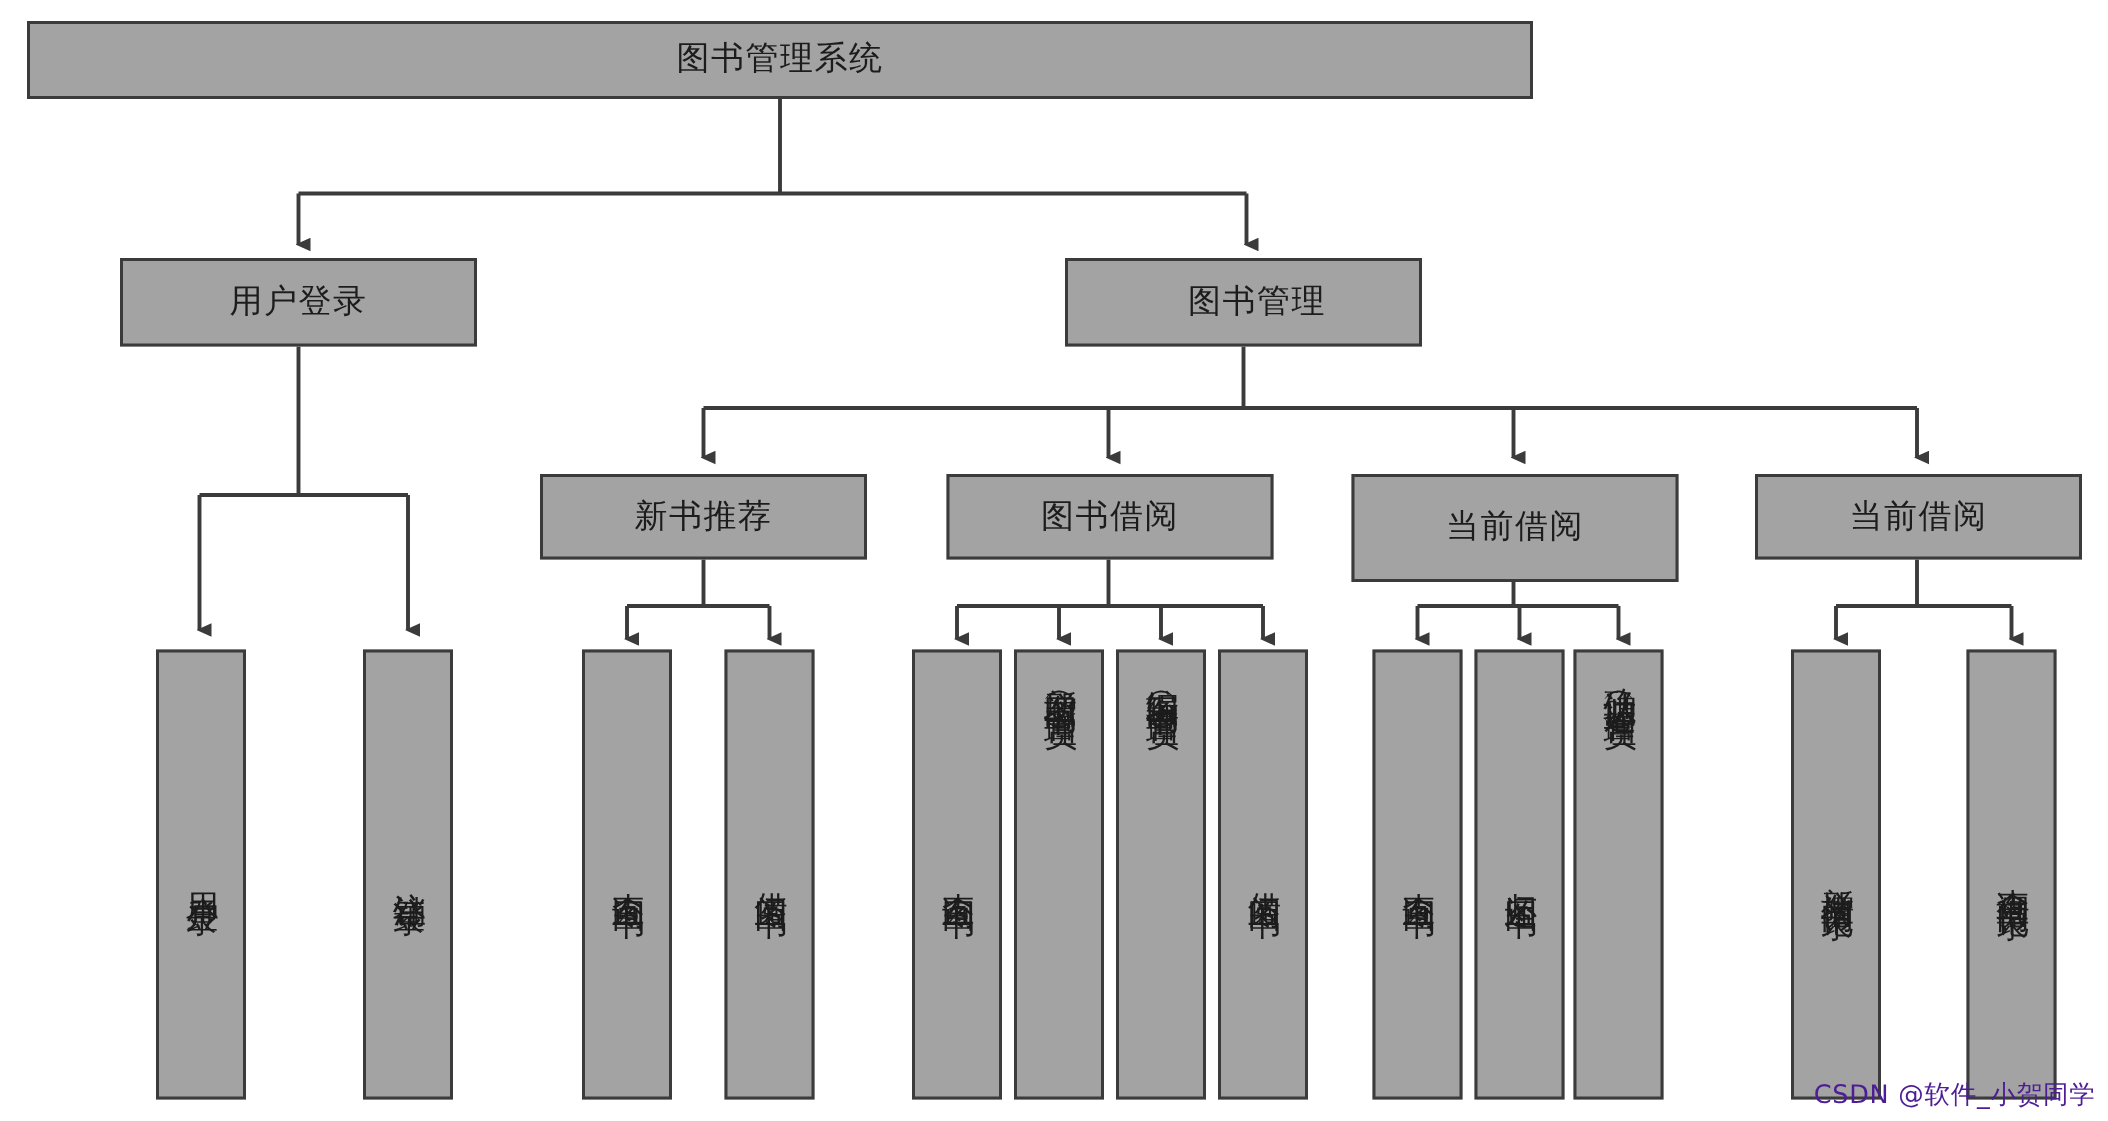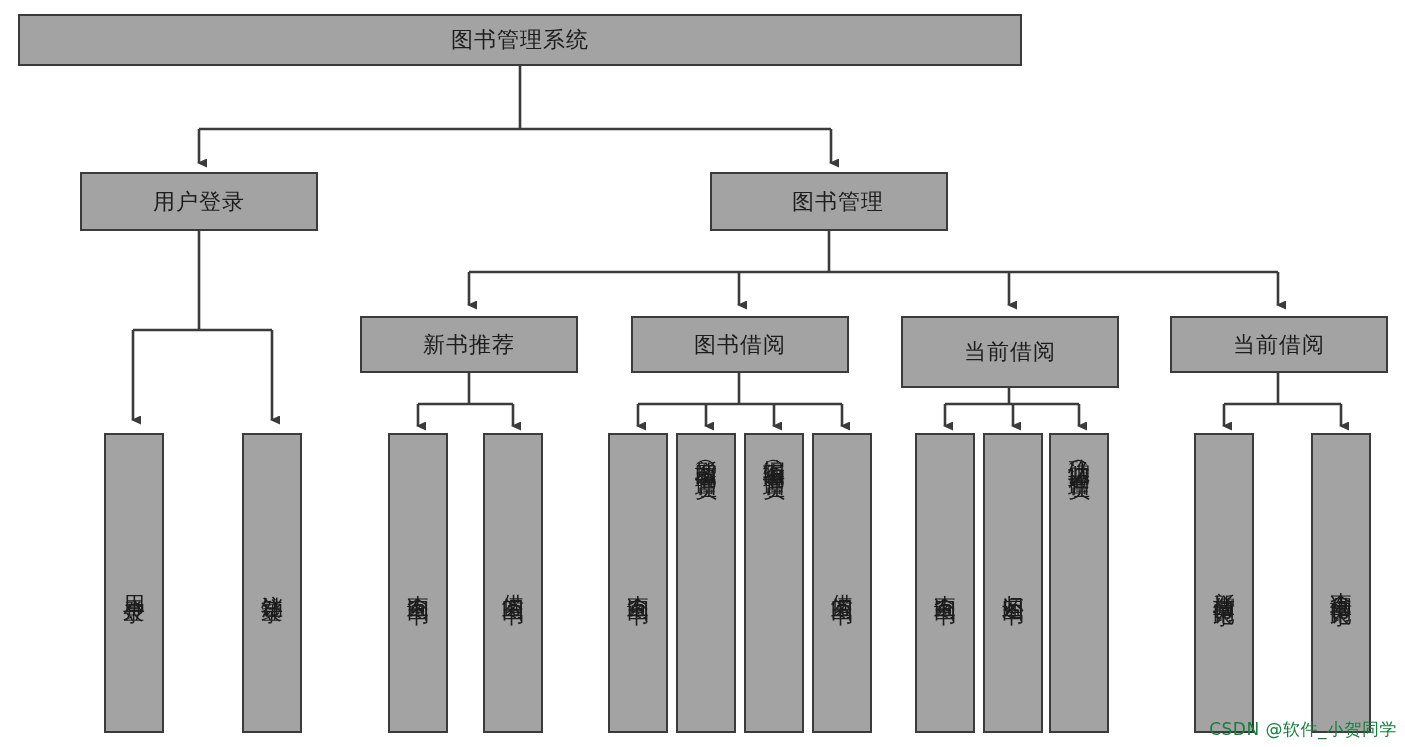--- a/index.html
+++ b/index.html
@@ -55,21 +55,21 @@
   }
   .node-box.vertical.centered {
     align-items: center;
     padding-top: 0;
   }
   #watermark {
     position: absolute;
     right: 8px;
     bottom: 6px;
     font-size: 17px;
-    color: #15803d;
+    color: #4c1d95;
     letter-spacing: 0.5px;
     white-space: nowrap;
     user-select: none;
   }
 </style>
 </head>
 <body>
 
 <div id="canvas">
 

